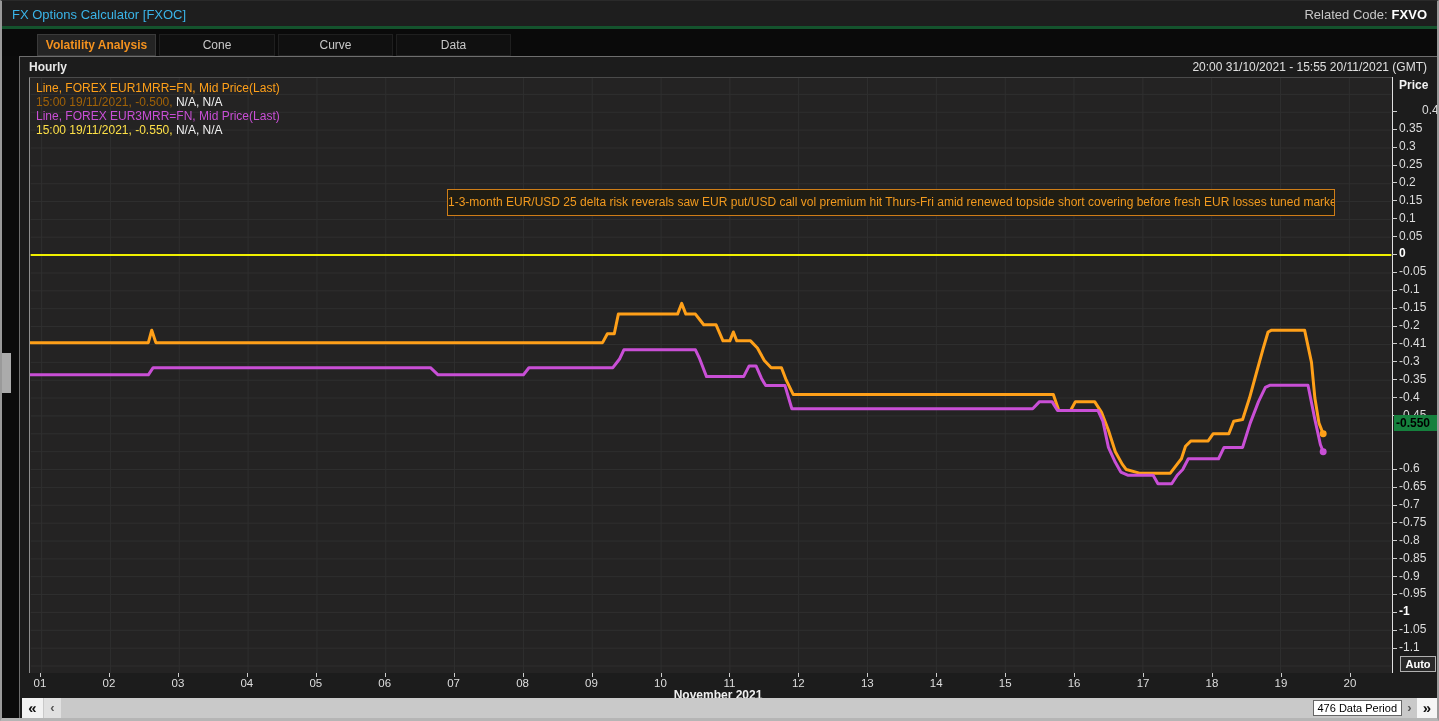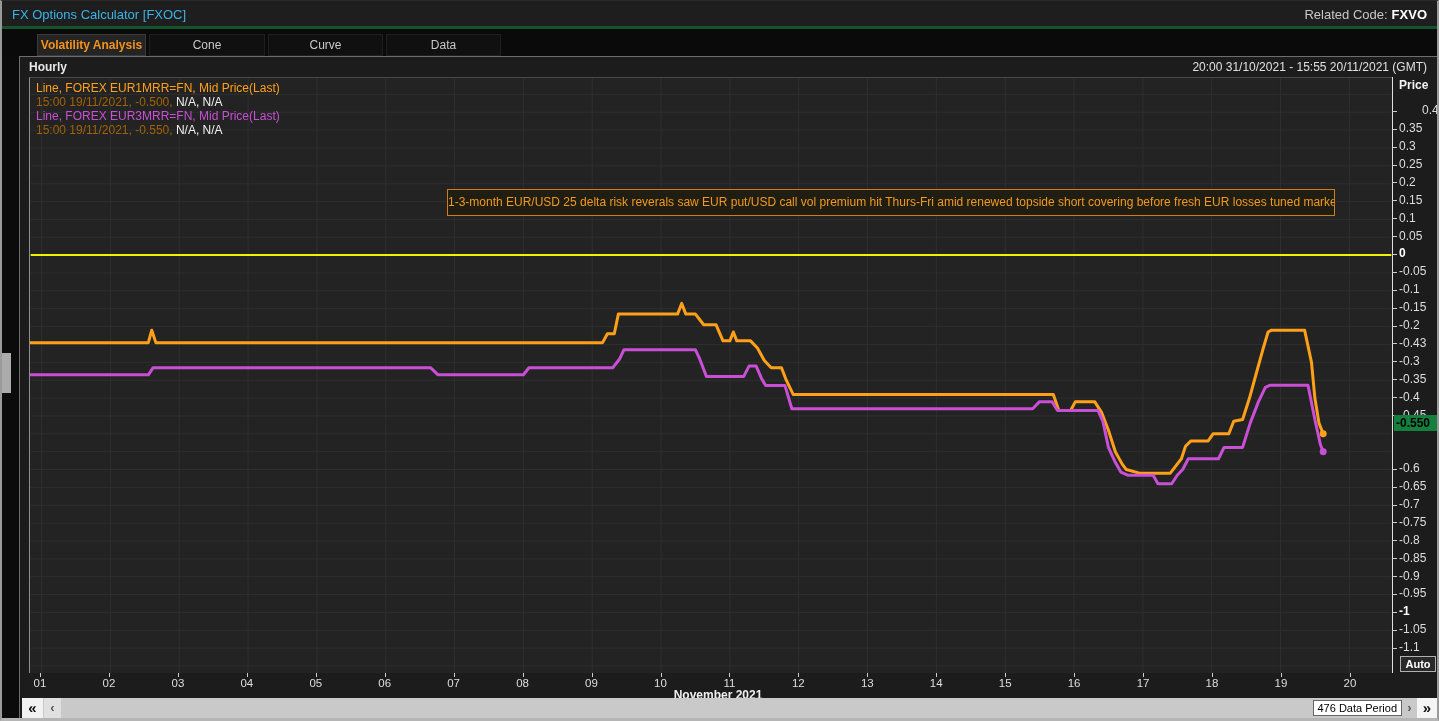--- a/index.html
+++ b/index.html
@@ -49,21 +49,21 @@
 <body>
 
 <div class="window">
 
   <div class="title-bar">
     <span class="app-title">FX Options Calculator [FXOC]</span>
     <span class="related"><span>Related Code:</span><b>FXVO</b></span>
   </div>
 
   <div class="tab-bar" id="tab-bar">
-      <div class="tab active" style="width: 109px;">Volatility Analysis</div>
+      <div class="tab active" style="width: 119px;">Volatility Analysis</div>
       <div class="tab" style="width: 116px;">Cone</div>
       <div class="tab" style="width: 115px;">Curve</div>
       <div class="tab" style="width: 115px;">Data</div>
     </div>
 
   <div class="panel"></div>
 
   <span class="interval-label">Hourly</span>
   <span class="range-label">20:00 31/10/2021 - 15:55 20/11/2021 (GMT)</span>
 
@@ -125,21 +125,21 @@
       <polyline points="-0.7,265.1 117.9,265.1 121.3,252.6 125.4,265.1 572.9,265.1 577.7,256.2 584.6,256.2 588.7,236.5 648.0,236.5 652.1,225.8 656.3,236.5 665.9,236.5 670.1,241.9 674.2,247.2 686.6,247.2 693.5,263.3 700.4,263.3 703.9,254.4 707.3,263.3 721.1,263.3 728.0,270.5 734.9,283.0 741.8,290.2 752.1,290.2 756.9,302.7 763.8,317.0 1024.4,317.0 1029.9,333.1 1041.7,333.1 1046.5,324.2 1065.8,324.2 1072.7,334.9 1079.6,352.8 1086.5,374.3 1093.4,386.8 1097.5,392.2 1110.6,395.8 1141.6,395.8 1148.5,386.8 1152.7,381.4 1156.8,368.9 1162.3,363.5 1179.5,363.5 1184.4,356.4 1200.2,356.4 1205.1,343.9 1214.0,342.1 1220.9,320.6 1227.8,295.5 1234.7,270.5 1239.5,254.4 1243.0,252.6 1276.1,252.6 1283.0,284.8 1286.4,320.6 1290.5,345.7 1294.7,356.4" fill="none" stroke="#ffa019" stroke-width="3" stroke-linejoin="round"></polyline>
       <circle cx="1294.7" cy="356.4" r="3.5" fill="#ffa019"></circle>
       <polyline points="-0.7,297.3 117.9,297.3 122.7,290.2 400.5,290.2 408.1,297.3 493.6,297.3 499.1,290.2 583.2,290.2 590.1,281.2 594.2,272.3 665.9,272.3 670.1,281.2 677.0,299.1 714.2,299.1 719.7,288.4 726.6,288.4 732.1,300.9 736.3,308.1 755.6,308.1 762.5,331.3 1003.7,331.3 1010.6,324.2 1023.1,324.2 1028.6,333.1 1069.2,333.1 1074.1,343.9 1079.6,370.0 1086.5,385.0 1092.0,394.7 1098.9,397.9 1124.4,397.9 1129.2,406.5 1143.0,406.5 1148.5,397.9 1154.0,392.2 1159.6,381.4 1189.9,381.4 1195.4,370.0 1214.0,370.0 1221.6,345.7 1229.9,324.2 1236.8,309.9 1241.6,307.7 1279.5,307.7 1286.4,342.1 1291.9,367.1 1294.7,374.3" fill="none" stroke="#c94fd6" stroke-width="3" stroke-linejoin="round"></polyline>
       <circle cx="1294.7" cy="374.3" r="3.5" fill="#c94fd6"></circle>
     </svg>
 
   <div class="legend" id="legend">
       <div style="color: rgb(255, 160, 25);">Line, FOREX EUR1MRR=FN, Mid Price(Last)</div>
       <div><span style="color: #a16207;">15:00 19/11/2021, -0.500,</span><span class="na"> N/A, N/A</span></div>
       <div style="color: rgb(201, 79, 214);">Line, FOREX EUR3MRR=FN, Mid Price(Last)</div>
-      <div><span style="color: #a16207;">15:00 19/11/2021, -0.550,</span><span class="na"> N/A, N/A</span></div>
+      <div><span style="color: #fde047;">15:00 19/11/2021, -0.550,</span><span class="na"> N/A, N/A</span></div>
     </div>
 
   <div class="annotation">1-3-month EUR/USD 25 delta risk reverals saw EUR put/USD call vol premium hit Thurs-Fri amid renewed topside short covering before fresh EUR losses tuned market around</div>
 
   <div class="y-axis-line"></div>
   <span class="price-title">Price</span>
   <div class="y-area" id="y-area">
       <div class="y-tick-dash" style="top: 33.8px;"></div>
       <div class="y-tick-label" style="top: 26.3px; margin-left: 23px;">0.4</div>
       <div class="y-tick-dash" style="top: 51.7px;"></div>
@@ -160,21 +160,21 @@
       <div class="y-tick-label bold" style="top: 169.4px;">0</div>
       <div class="y-tick-dash" style="top: 194.8px;"></div>
       <div class="y-tick-label" style="top: 187.3px;">-0.05</div>
       <div class="y-tick-dash" style="top: 212.7px;"></div>
       <div class="y-tick-label" style="top: 205.2px;">-0.1</div>
       <div class="y-tick-dash" style="top: 230.6px;"></div>
       <div class="y-tick-label" style="top: 223.1px;">-0.15</div>
       <div class="y-tick-dash" style="top: 248.5px;"></div>
       <div class="y-tick-label" style="top: 241px;">-0.2</div>
       <div class="y-tick-dash" style="top: 266.4px;"></div>
-      <div class="y-tick-label" style="top: 258.9px;">-0.43</div>
+      <div class="y-tick-label" style="top: 258.9px;">-0.41</div>
       <div class="y-tick-dash" style="top: 284.3px;"></div>
       <div class="y-tick-label" style="top: 276.8px;">-0.3</div>
       <div class="y-tick-dash" style="top: 302.2px;"></div>
       <div class="y-tick-label" style="top: 294.7px;">-0.35</div>
       <div class="y-tick-dash" style="top: 320.1px;"></div>
       <div class="y-tick-label" style="top: 312.6px;">-0.4</div>
       <div class="y-tick-dash" style="top: 338px;"></div>
       <div class="y-tick-label" style="top: 330.5px;">-0.45</div>
       <div class="y-tick-dash" style="top: 391.7px;"></div>
       <div class="y-tick-label" style="top: 384.2px;">-0.6</div>

